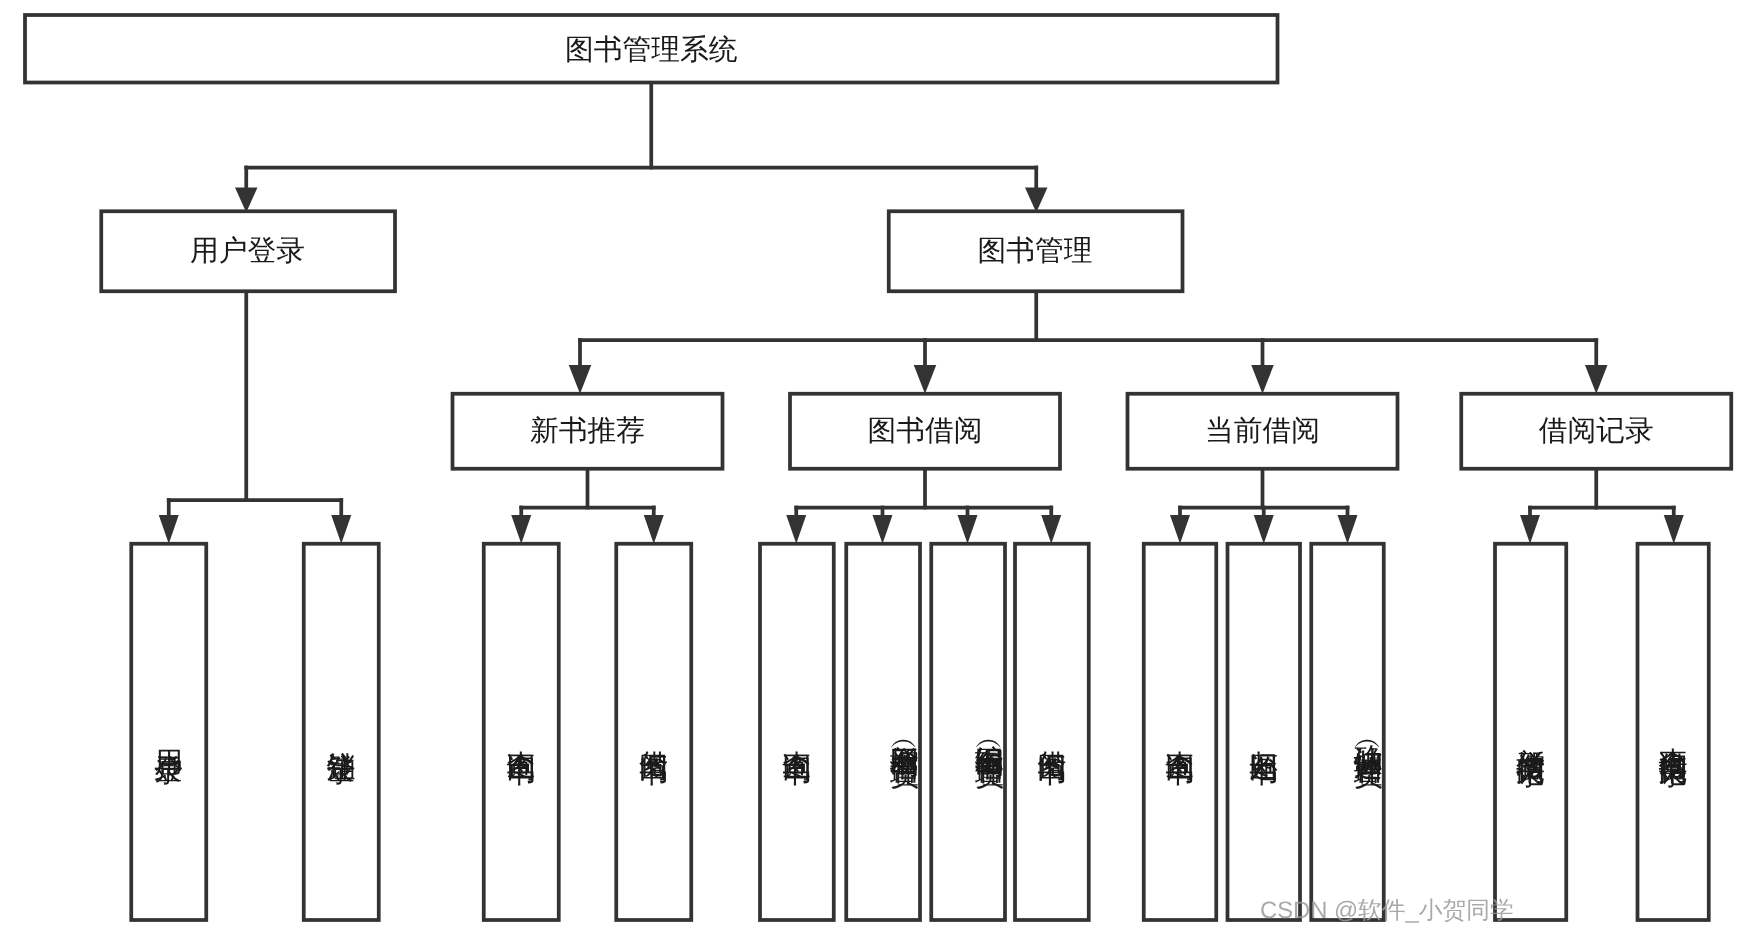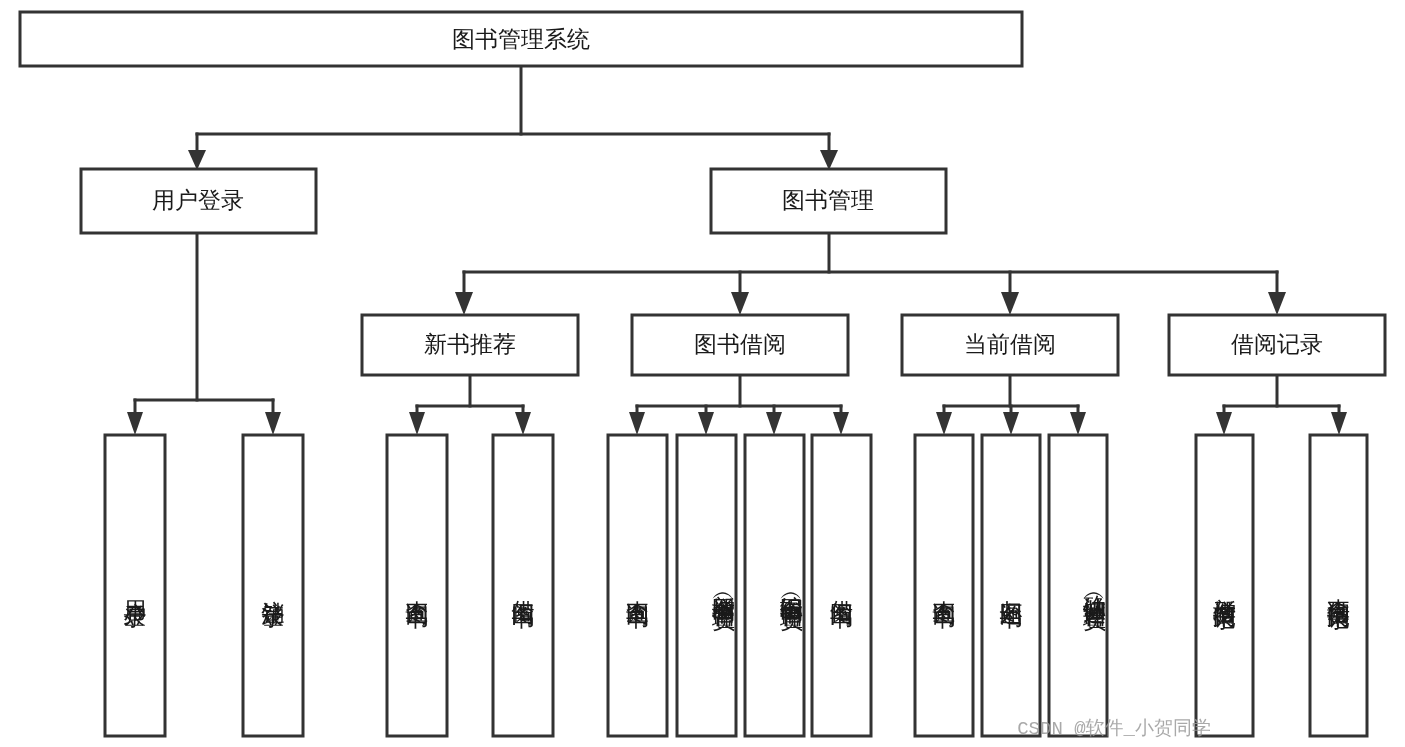--- a/index.html
+++ b/index.html
@@ -60,21 +60,21 @@
     display: flex;
     align-items: center;
     justify-content: center;
     white-space: nowrap;
     pointer-events: none;
   }
   .watermark {
     position: absolute;
     right: 10px;
     bottom: 6px;
-    font-family: Liberation Mono, monospace;
+    font-family: Liberation Sans, sans-serif;
     font-size: 19px;
     color: #9b9b9b;
     opacity: 0.85;
     white-space: nowrap;
   }
 </style>
 </head>
 <body>
 
 <div id="diagram-root">

